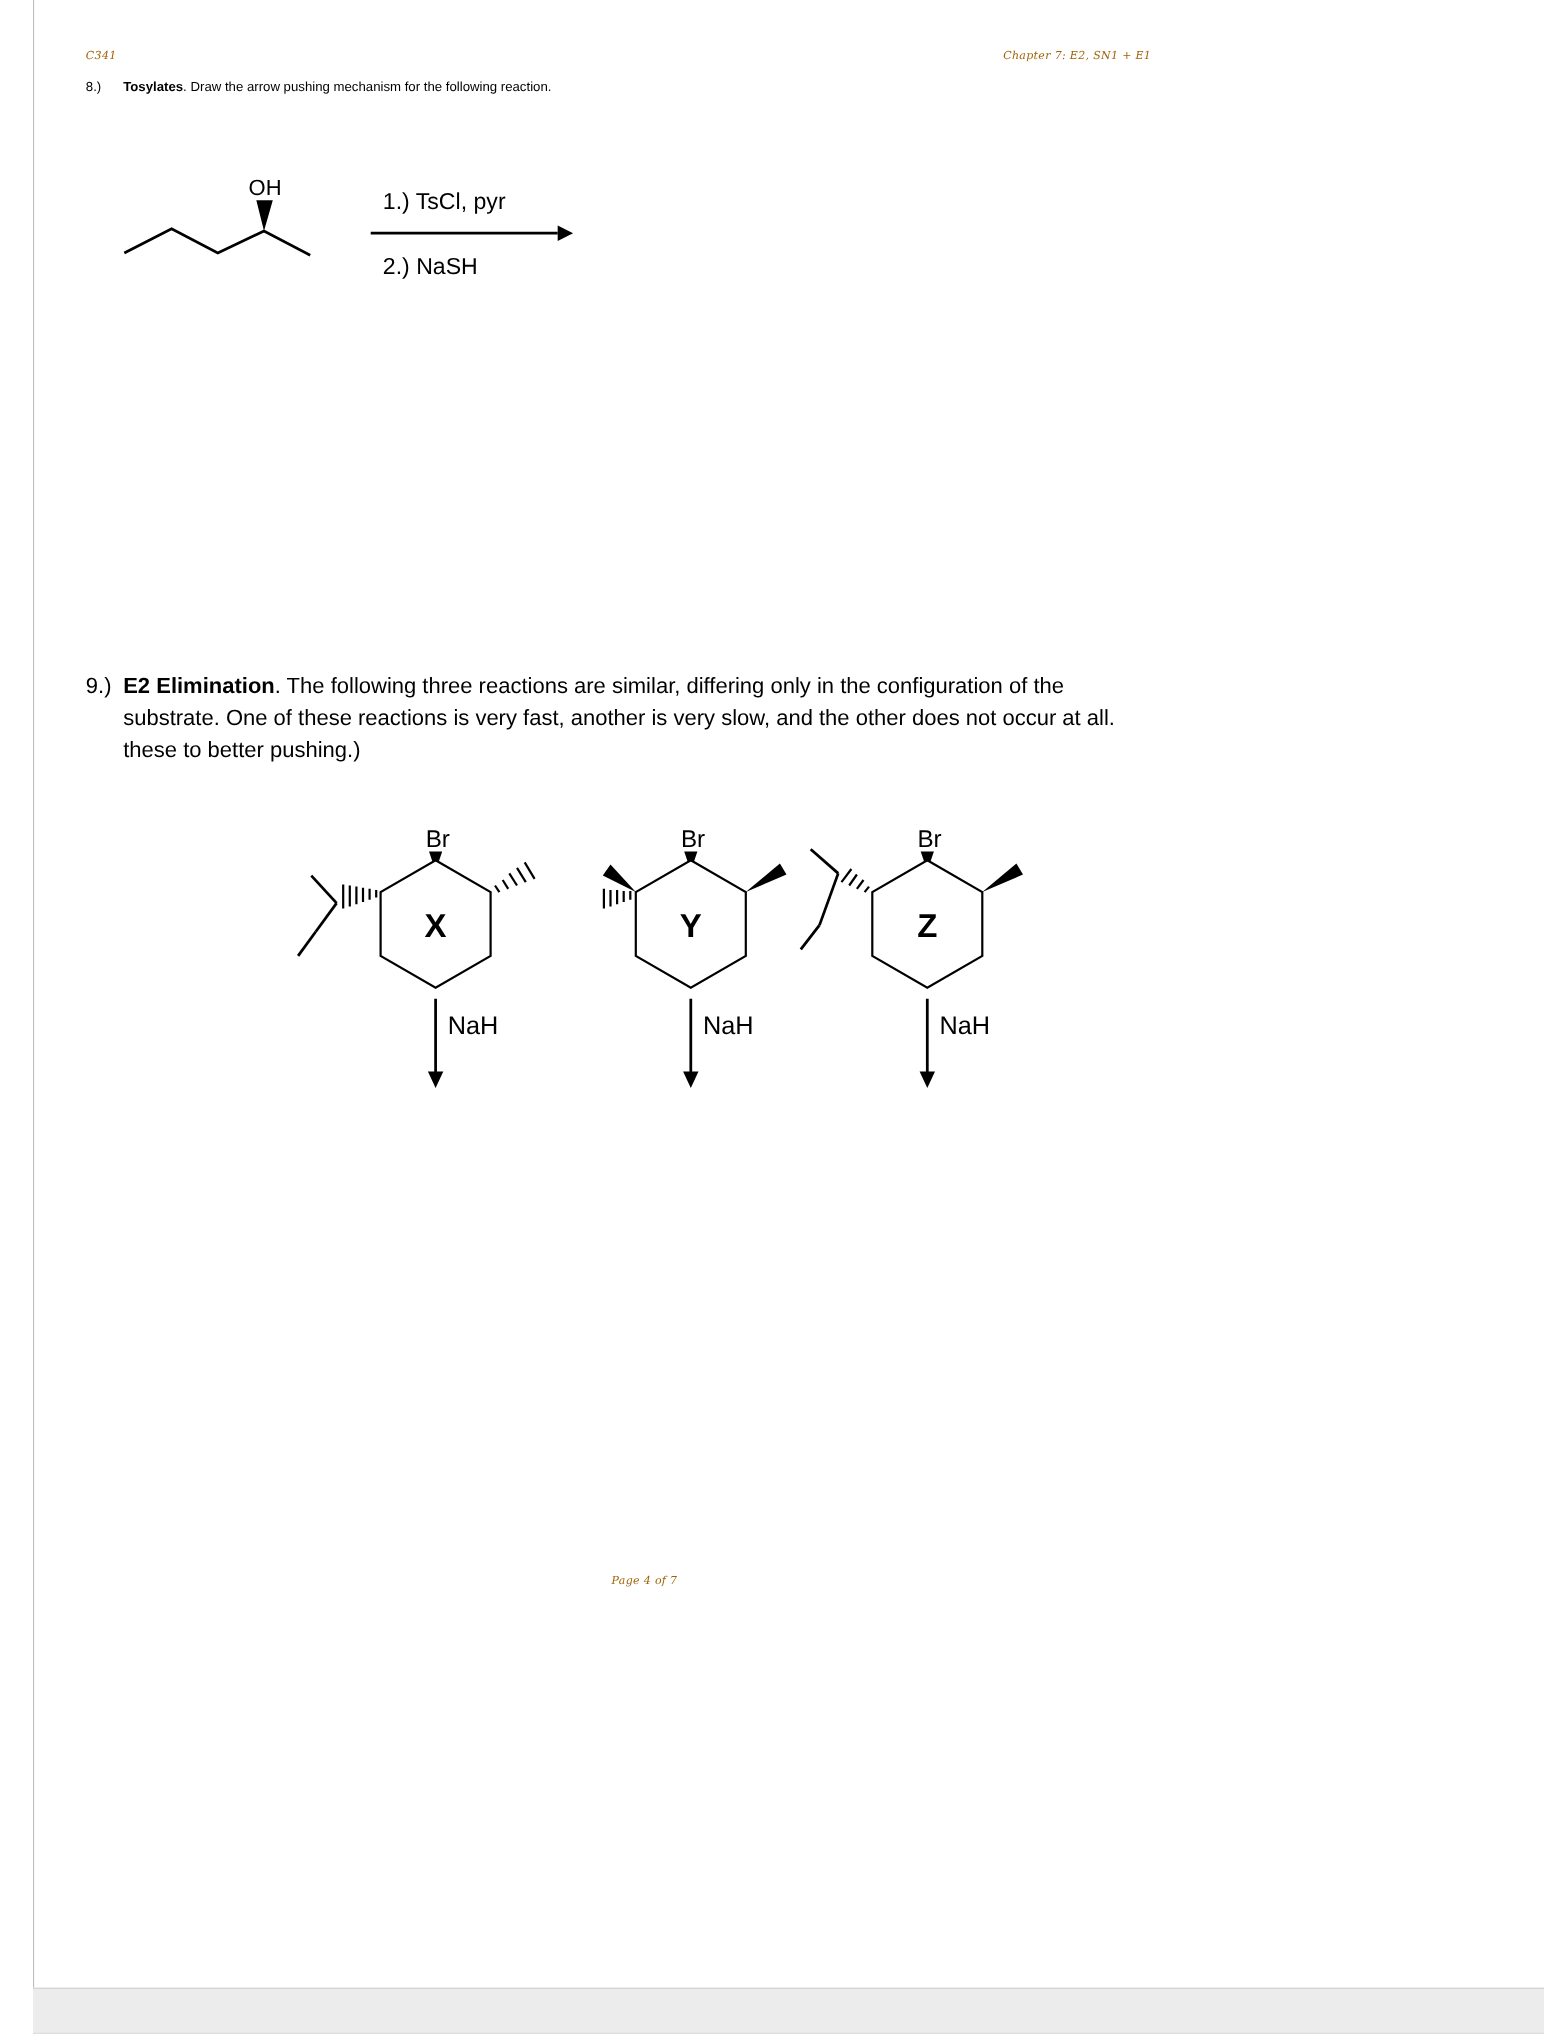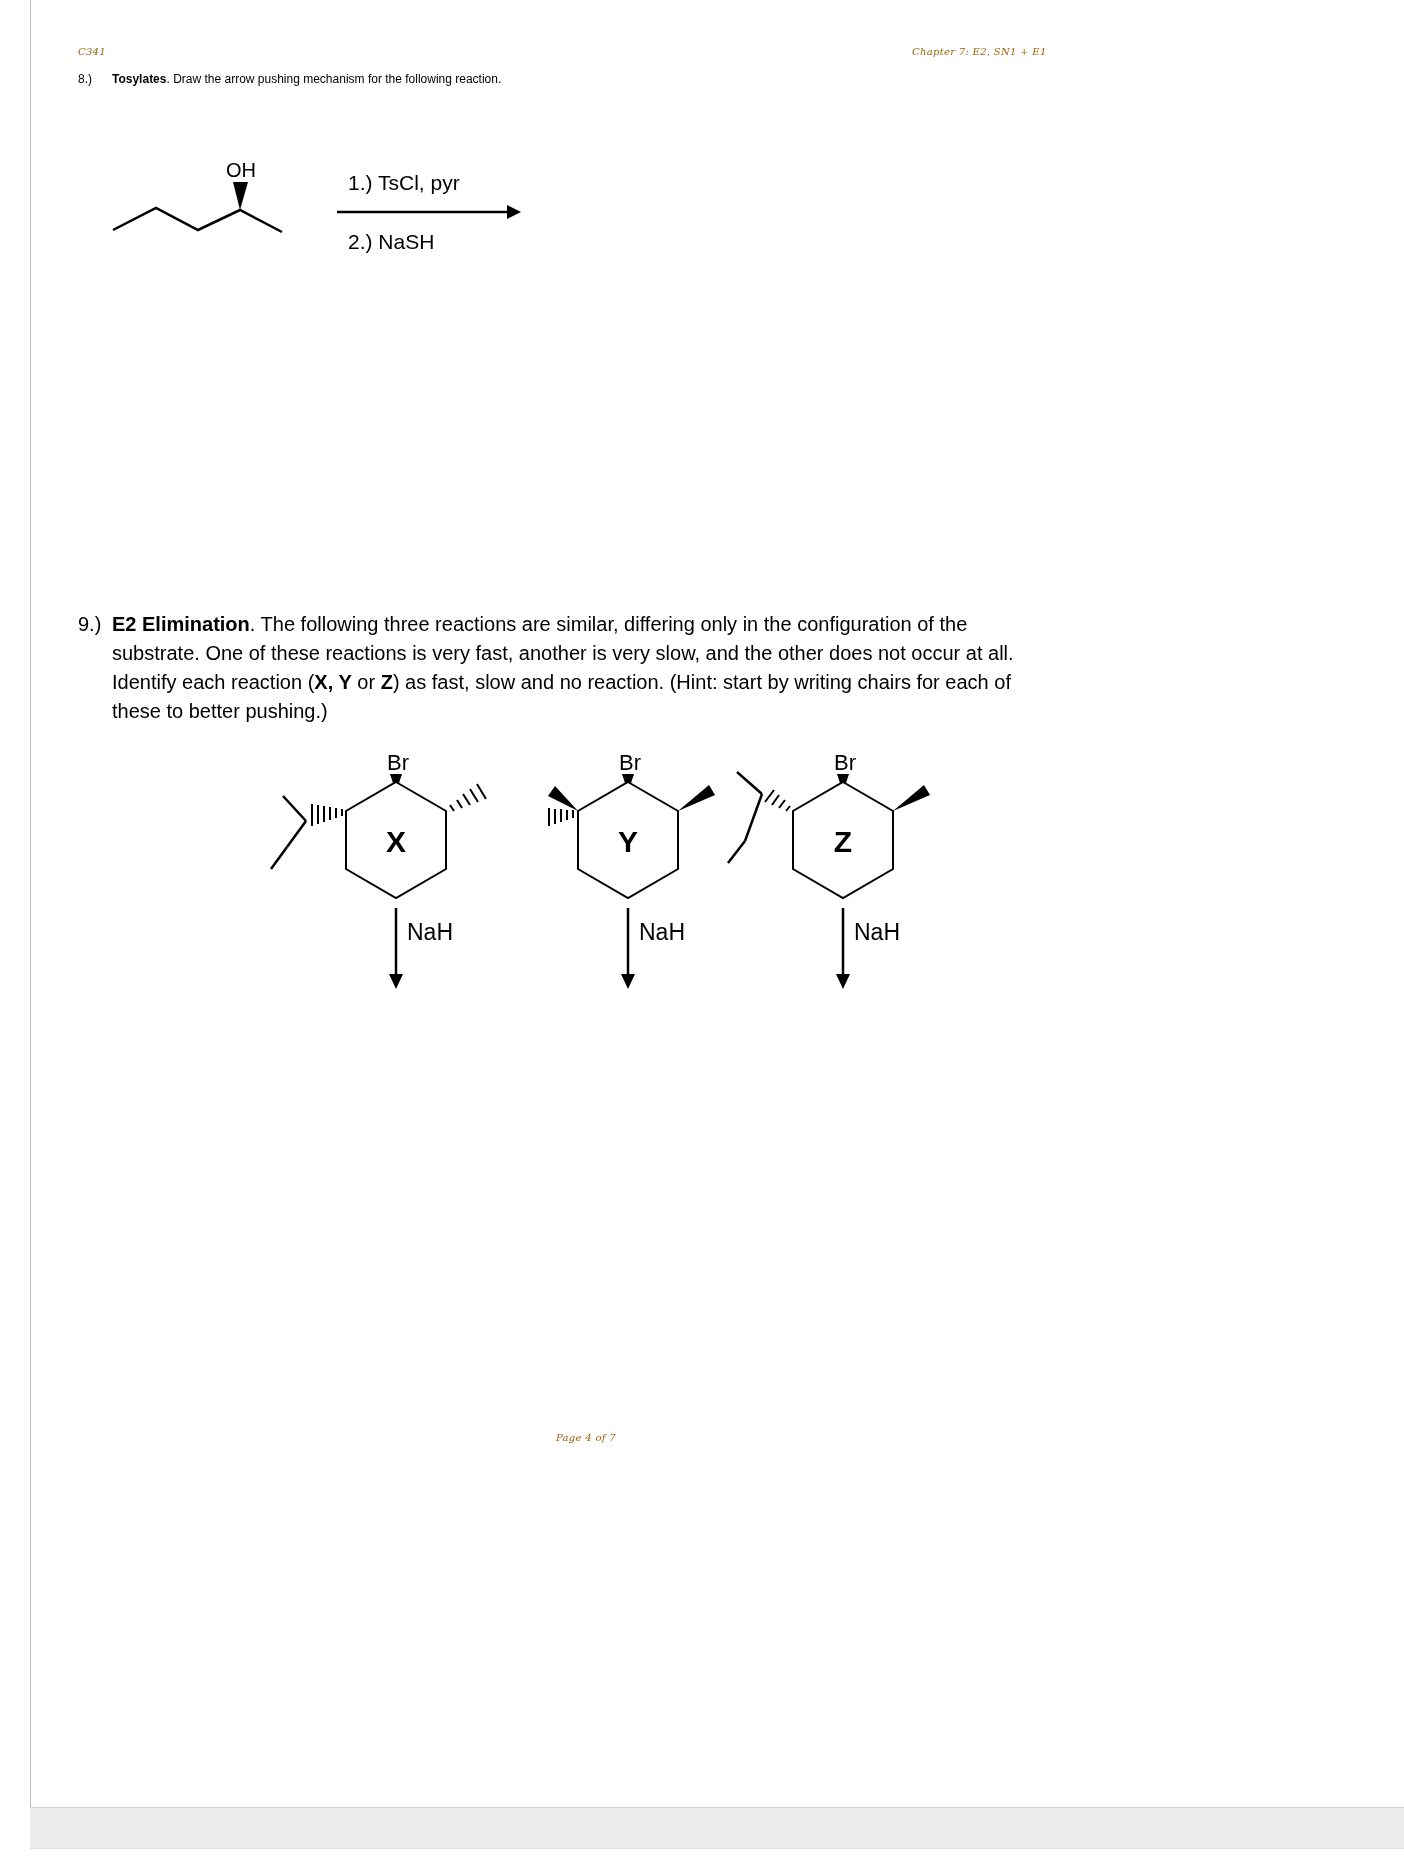--- a/index.html
+++ b/index.html
@@ -67,23 +67,20 @@
     <text x="348" y="190" font-size="21">1.) TsCl, pyr</text>
     <text x="348" y="249" font-size="21">2.)  NaSH</text>
   </g>
 </svg>
 
 <div class="q9-text">
   <div class="qline">
     <span class="qnum">9.)</span><b>E2 Elimination</b><span>. The following three reactions are similar, differing only in the configuration of the</span>
   </div>
   <div class="qline indent">substrate.  One of these reactions is very fast, another is very slow, and the other does not occur at all.</div>
-  <div class="qline indent">
-    <span>Identify each reaction (</span><b>X, Y</b><span> or </span><b>Z</b><span>) as fast, slow and no reaction.  (Hint: start by writing chairs for each of</span>
-  </div>
   <div class="qline indent">these to better pushing.)</div>
 </div>
 
 <svg class="q9-figure" width="700" height="252" viewBox="250 742 700 252">
 
   <g>
     <polygon points="396,782 446,811 446,869 396,898 346,869 346,811" fill="none" stroke="#000" stroke-width="2"></polygon>
     <text x="396" y="852" text-anchor="middle" font-size="30" font-weight="bold">X</text>
     <text x="398" y="770" text-anchor="middle" font-size="22">Br</text>
     <polygon points="390,774 402,774 399,783 393,783" fill="#000"></polygon>

